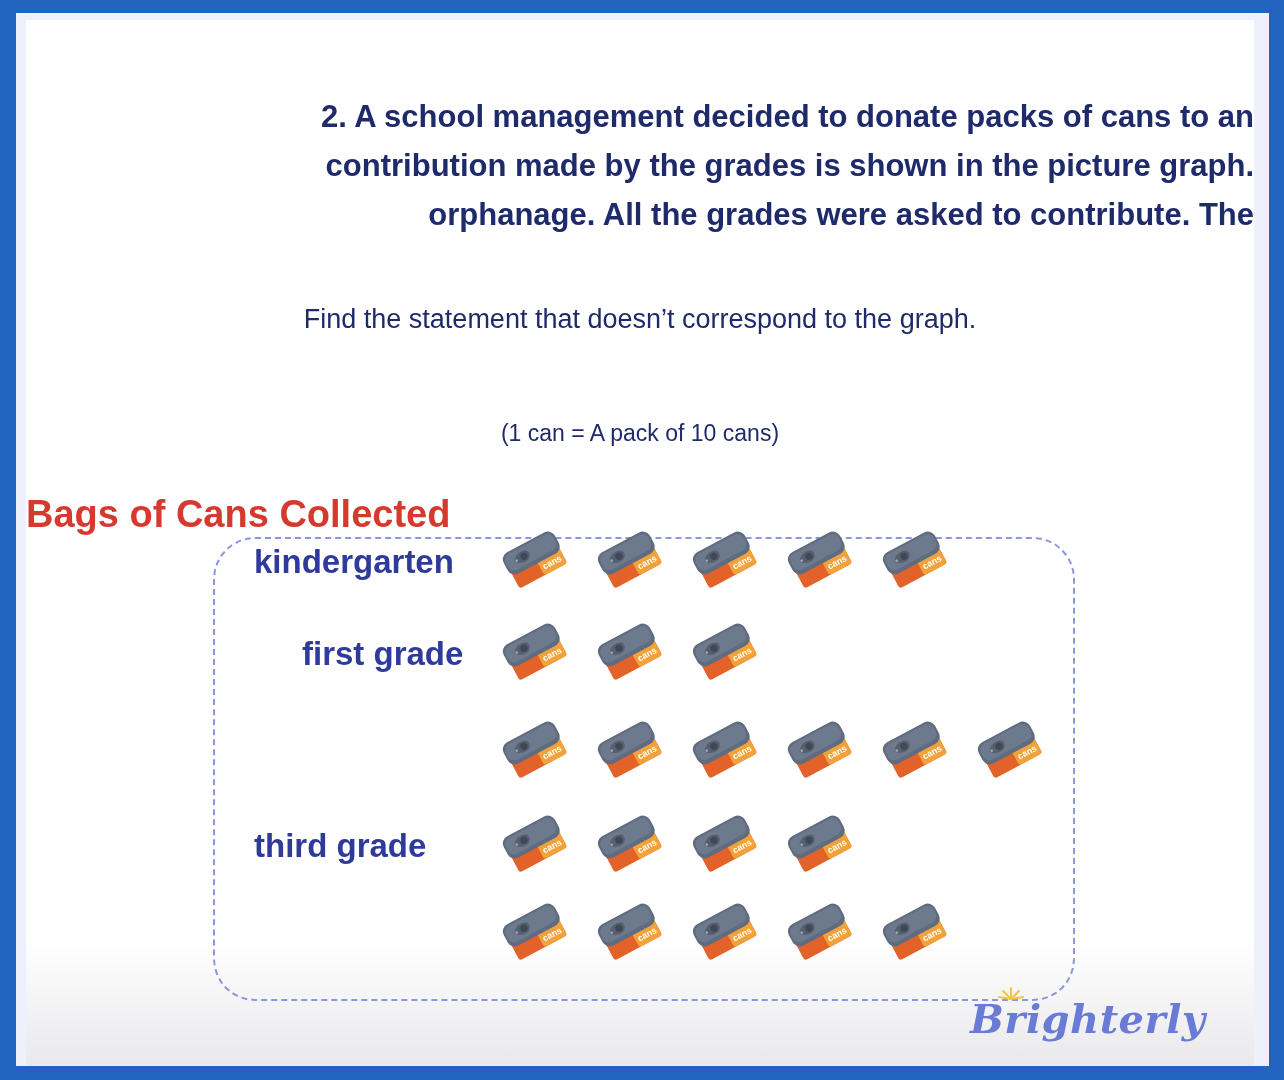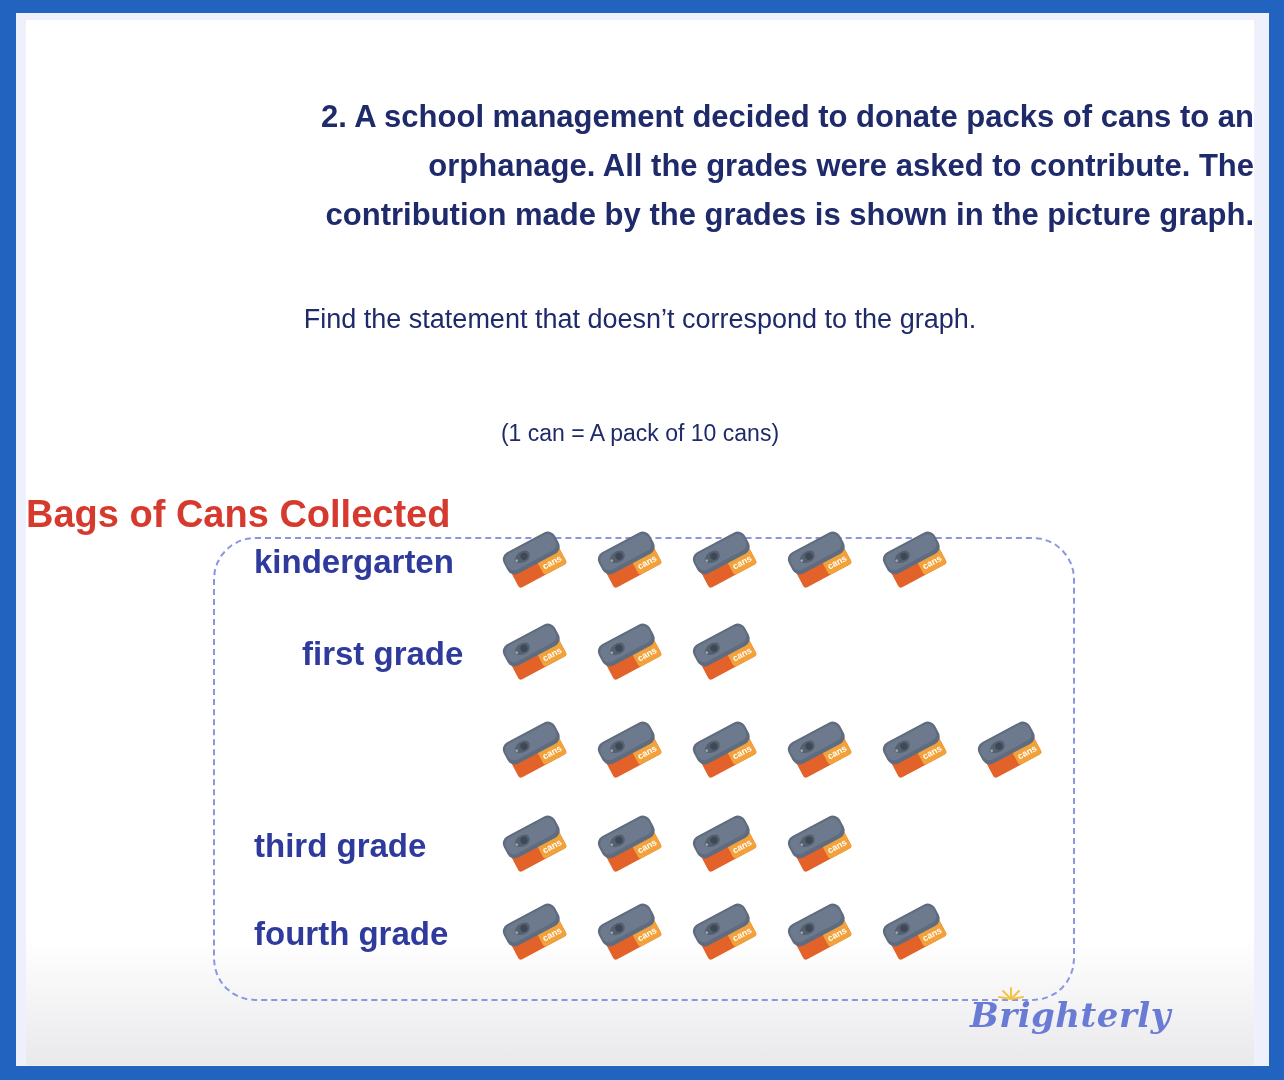--- a/index.html
+++ b/index.html
@@ -46,34 +46,34 @@
   }
   .can {
     position:absolute; top:0; width:76px; height:72px;
   }
   .logo {
     position:absolute; left:944px; top:965px; width:150px; height:52px;
   }
   .logo-text {
     position:absolute; left:0; top:10px;
     font-family:"DejaVu Serif", serif; font-style:italic; font-weight:700;
-    font-size:34px; color:#6a7bd6; letter-spacing:0.5px;
+    font-size:40px; color:#6a7bd6; letter-spacing:0.5px;
   }
 </style>
 </head>
 <body>
 
 <div class="frame"></div>
 
 <div class="card">
 
   <div class="q-title">
     <div>2. A school management decided to donate packs of cans to an</div>
+    <div>contribution made by the grades is shown in the picture graph.</div>
     <div>orphanage. All the grades were asked to contribute. The</div>
-    <div>contribution made by the grades is shown in the picture graph.</div>
   </div>
 
   <div class="subtitle">Find the statement that doesn’t correspond to the graph.</div>
 
   <div class="note">(1 can = A pack of 10 cans)</div>
 
   <div class="chart-title">Bags of Cans Collected</div>
 
   <div class="box"></div>
 
@@ -299,21 +299,20 @@
               <rect x="10" y="14" width="58" height="24" rx="8" fill="#5f6b7e"></rect>
               <rect x="12" y="16" width="54" height="18" rx="7" fill="#6d798c"></rect>
               <path d="M20 26 Q24 19 32 20 Q38 21 37 26 Q36 31 30 31 Q24 31 20 26 Z" fill="#55606f"></path>
               <circle cx="31" cy="25.5" r="3.6" fill="#3f4856"></circle>
               <circle cx="22.5" cy="26" r="1.4" fill="#9aa4b3"></circle>
               <text x="53" y="47" text-anchor="middle" font-size="9" font-weight="700" fill="#ffffff" font-family="Liberation Sans, sans-serif">cans</text>
             </g>
           </svg></div>
       </div>
       <div class="row" style="top: 878px; width: 1228px;">
-        <span class="row-label" style="left: 228px;">fourth grade</span>
         <div class="can" style="left: 472px;"><svg width="76" height="72" viewBox="0 0 76 72">
             <g transform="rotate(-28 38 38)">
               <rect x="12" y="30" width="54" height="22" rx="3" fill="#e2622a"></rect>
               <rect x="40" y="30" width="26" height="22" rx="3" fill="#f2a23a"></rect>
               <rect x="10" y="14" width="58" height="24" rx="8" fill="#5f6b7e"></rect>
               <rect x="12" y="16" width="54" height="18" rx="7" fill="#6d798c"></rect>
               <path d="M20 26 Q24 19 32 20 Q38 21 37 26 Q36 31 30 31 Q24 31 20 26 Z" fill="#55606f"></path>
               <circle cx="31" cy="25.5" r="3.6" fill="#3f4856"></circle>
               <circle cx="22.5" cy="26" r="1.4" fill="#9aa4b3"></circle>
               <text x="53" y="47" text-anchor="middle" font-size="9" font-weight="700" fill="#ffffff" font-family="Liberation Sans, sans-serif">cans</text>

